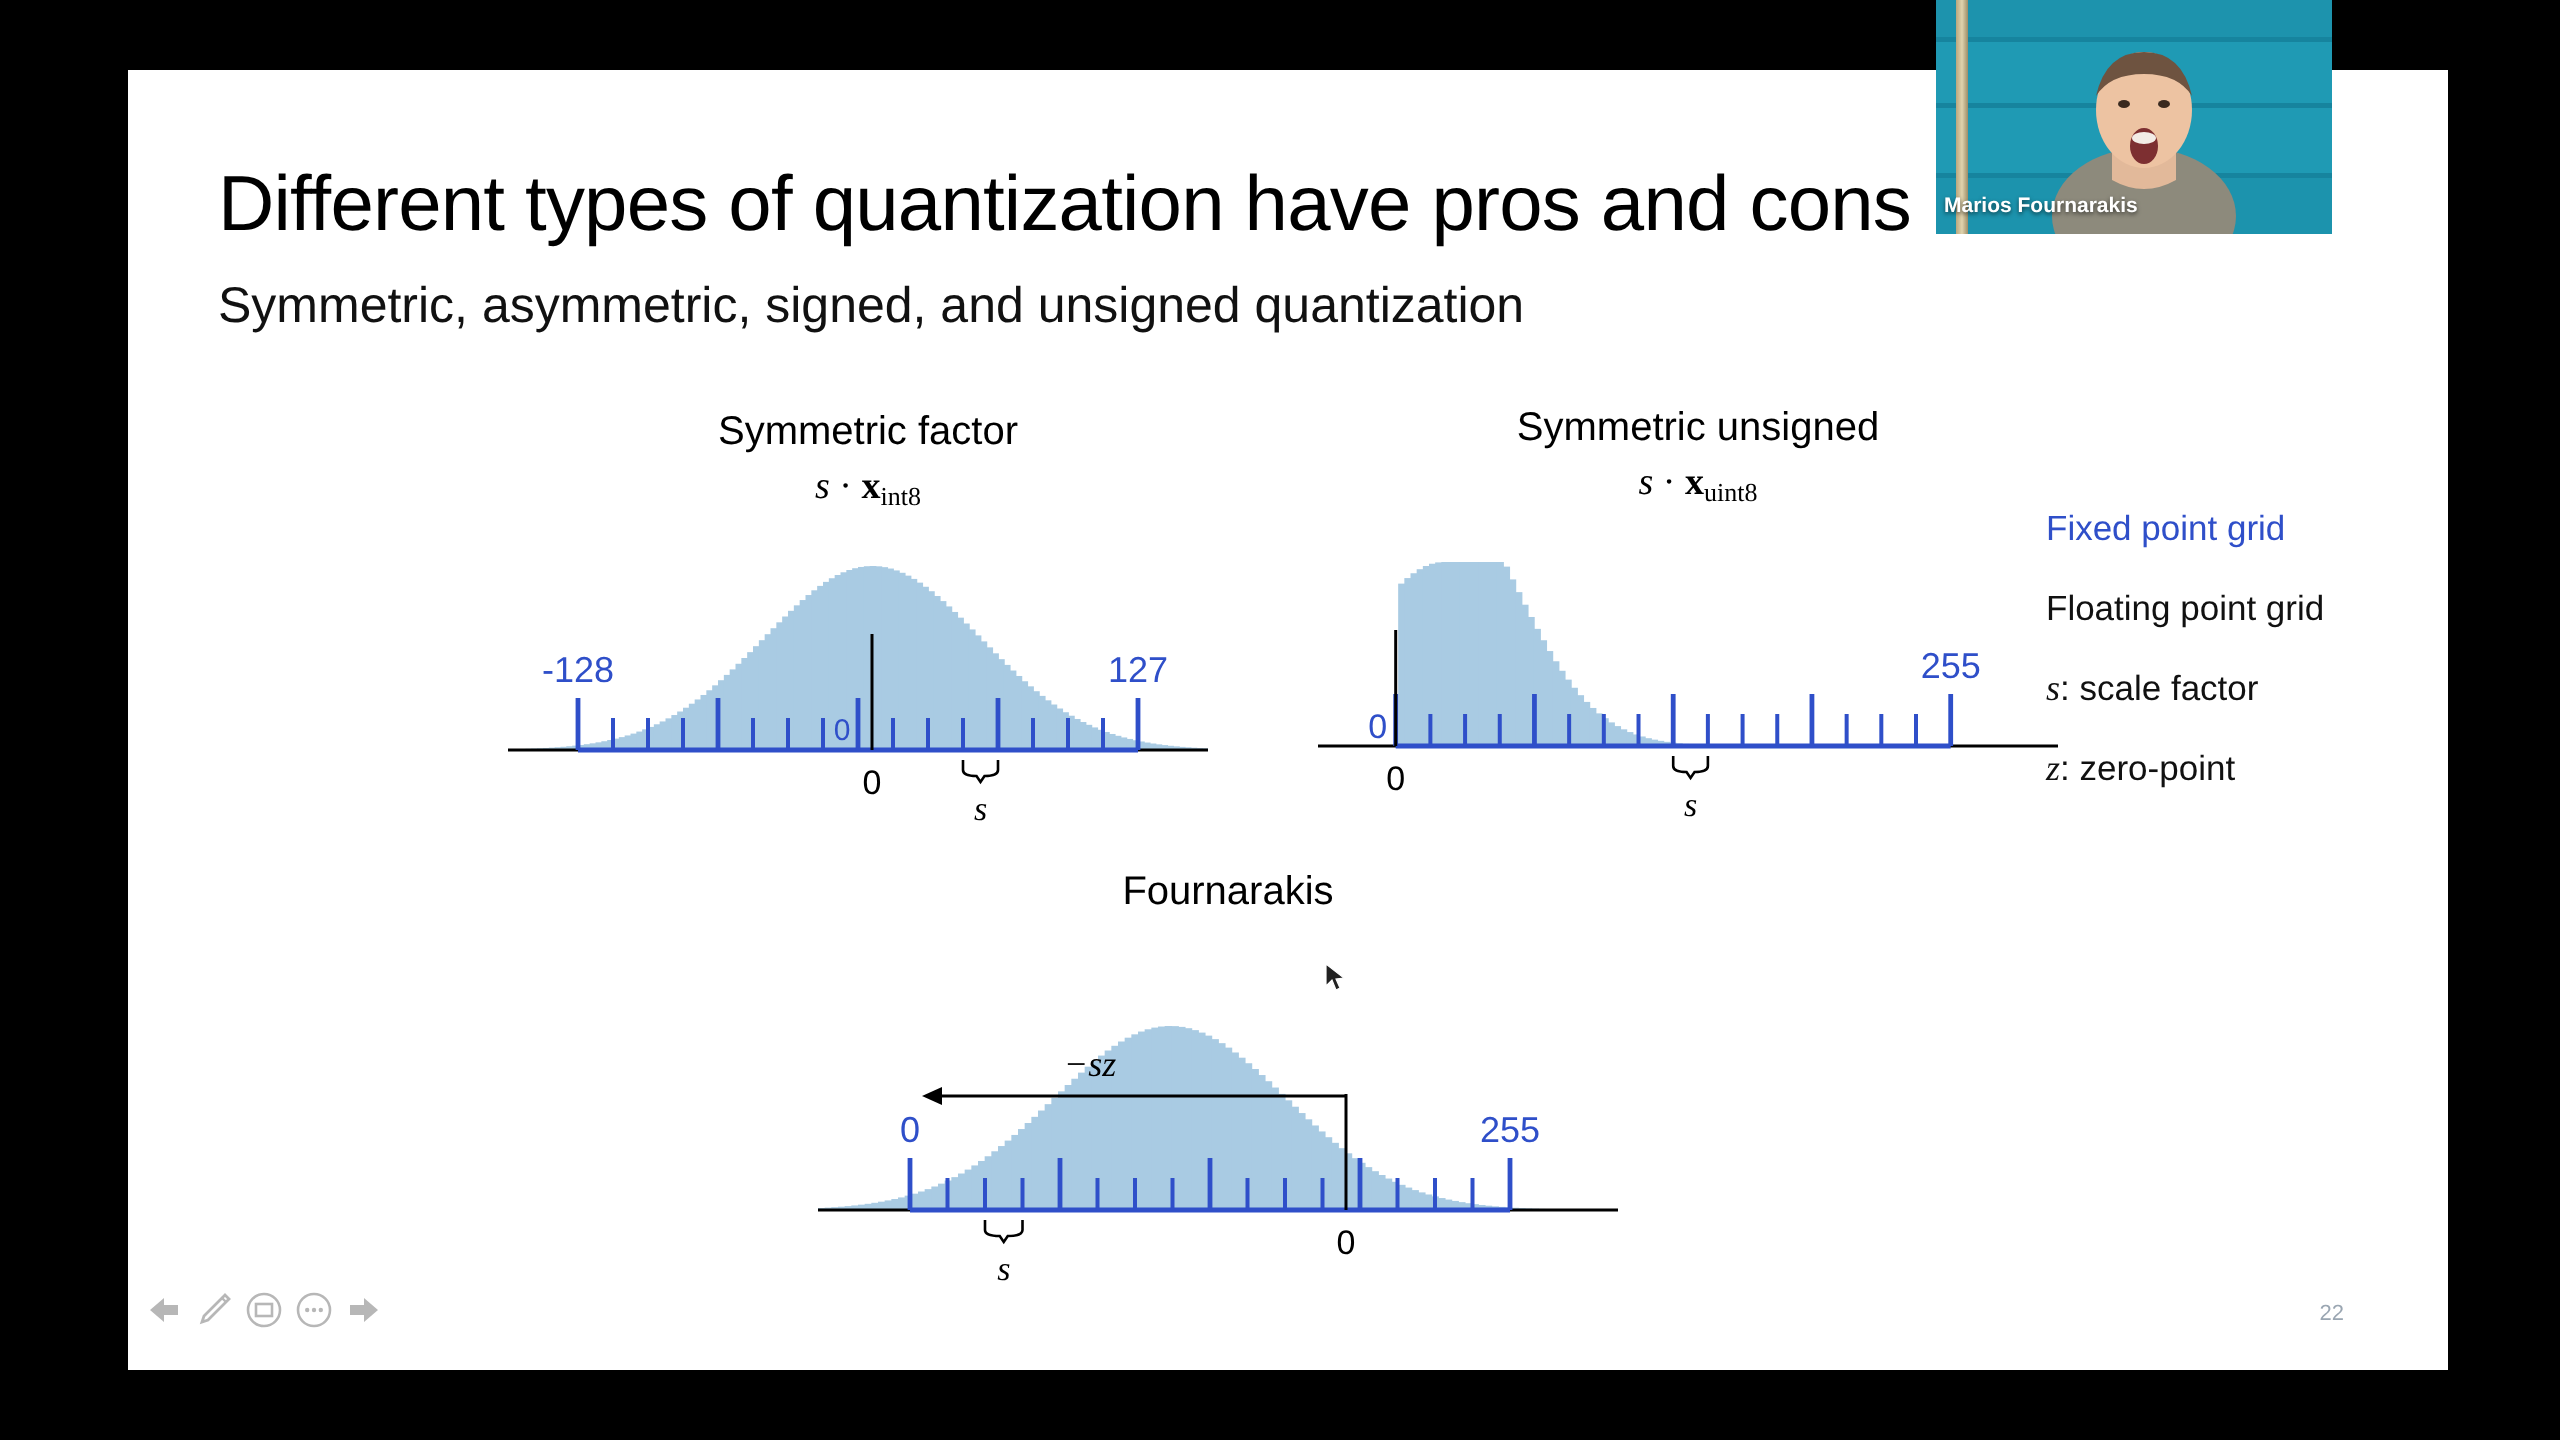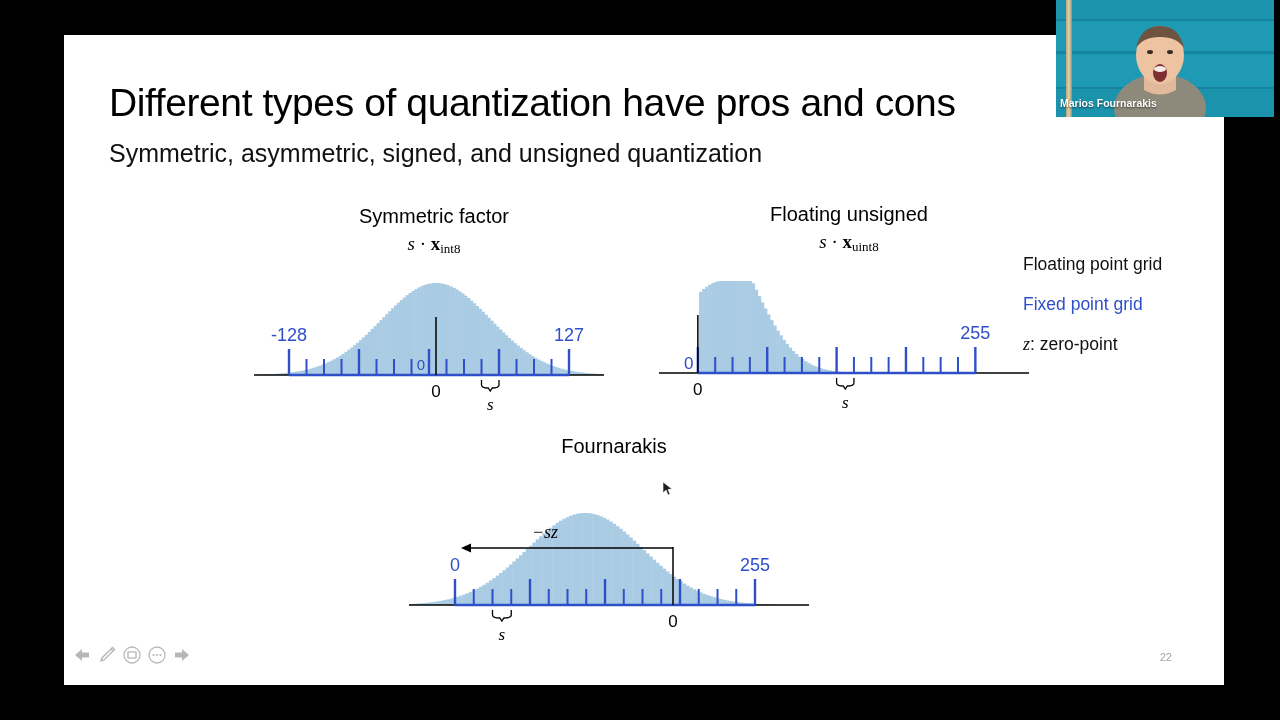--- a/index.html
+++ b/index.html
@@ -55,22 +55,22 @@
     position:absolute;right:52px;bottom:22px;
     font-size:11px;color:#9aa6b2;margin-top:36px;
   }
 
   
   .toolbar{position:absolute;left:8px;bottom:20px;display:flex;align-items:center;gap:5px;}
   .toolbar .tb{width:20px;height:20px;opacity:.62;}
 
   
   .webcam{
-    position:absolute;left:1056px;top:0;width:198px;height:117px;
-    overflow:hidden;background:#8b5cf6;padding-left:20px;
+    position:absolute;left:968px;top:0;width:198px;height:117px;
+    overflow:hidden;background:#8b5cf6;
   }
   .wc-bg{position:absolute;inset:0;
     background:
       linear-gradient(to bottom,
         #1d93ad 0%,  #1d93ad 16%,
         #16849e 16%, #16849e 18%,
         #1f9ab4 18%, #1f9ab4 44%,
         #16849e 44%, #16849e 46%,
         #1f9ab4 46%, #1f9ab4 74%,
         #16849e 74%, #16849e 76%,
@@ -88,25 +88,28 @@
 <body>
 
 <div class="stage">
 
   <div class="slide">
 
     <div class="title">Different types of quantization have pros and cons</div>
     <div class="subtitle">Symmetric, asymmetric, signed, and unsigned quantization</div>
 
     <div class="legend">
+      <div class="legend-row blue">
+        <span>Fixed point grid</span>
+      </div>
       <div class="legend-row">
         <span>Floating point grid</span>
       </div>
-      <div class="legend-row blue">
-        <span>Fixed point grid</span>
+      <div class="legend-row">
+        <span class="sym">s</span><span>: scale factor</span>
       </div>
       <div class="legend-row">
         <span class="sym">z</span><span>: zero-point</span>
       </div>
     </div>
 
     <div class="chart" id="chart-0" style="left:190px;top:170px;width:360px;height:210px;">
       <div class="chart-title">Symmetric factor</div>
       <div class="chart-formula">
         <span class="it">s</span>
@@ -262,21 +265,21 @@
             <text x="315" y="78" fill="#2f4fc9" font-size="18" text-anchor="middle" font-family="&quot;Liberation Sans&quot;, sans-serif">127</text>
             <text x="167" y="107" fill="#2f4fc9" font-size="15" text-anchor="middle" font-family="&quot;Liberation Sans&quot;, sans-serif">0</text>
             <text x="182" y="134" fill="#000000" font-size="17" text-anchor="middle" font-family="&quot;Liberation Sans&quot;, sans-serif">0</text>
             <path d="M227.5 117 L227.5 122 Q227.5 125 234.25 125 L236.25 128 L238.25 125 Q245 125 245 122 L245 117" fill="none" stroke="#000000" stroke-width="1.3"></path>
             <text x="236.25" y="147" fill="#000000" font-size="17" text-anchor="middle" font-family="&quot;Liberation Sans&quot;, sans-serif" style="font-family:&quot;Liberation Serif&quot;,serif;font-style:italic;">s</text>
           </svg>
         </div>
     </div>
 
     <div class="chart" id="chart-1" style="left:595px;top:168px;width:380px;height:210px;">
-      <div class="chart-title">Floating unsigned</div>
+      <div class="chart-title">Symmetric unsigned</div>
       <div class="chart-formula">
         <span class="it">s</span>
         <span>·</span>
         <span class="bf">x</span><span class="sub">uint8</span>
       </div>
       <div class="plot">
           <svg width="370" height="150" viewBox="0 0 370 150">
             <g>
               <rect x="40.08" y="30.81" width="3.53" height="81.19" fill="#a9cbe3"></rect>
               <rect x="43.17" y="28.04" width="3.53" height="83.96" fill="#a9cbe3"></rect>

